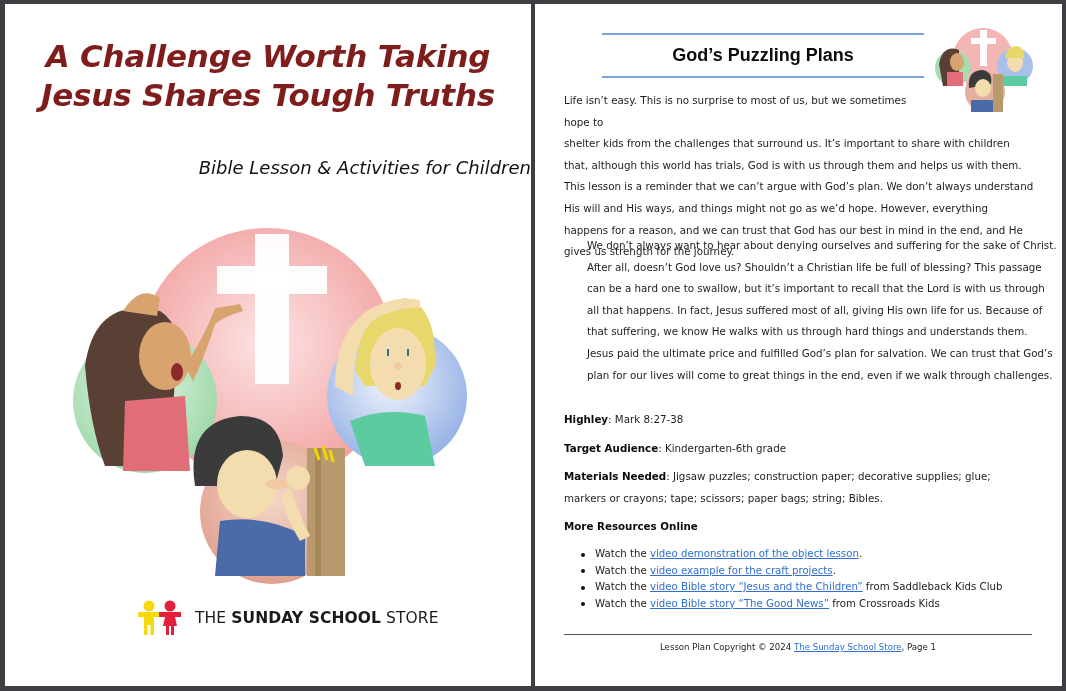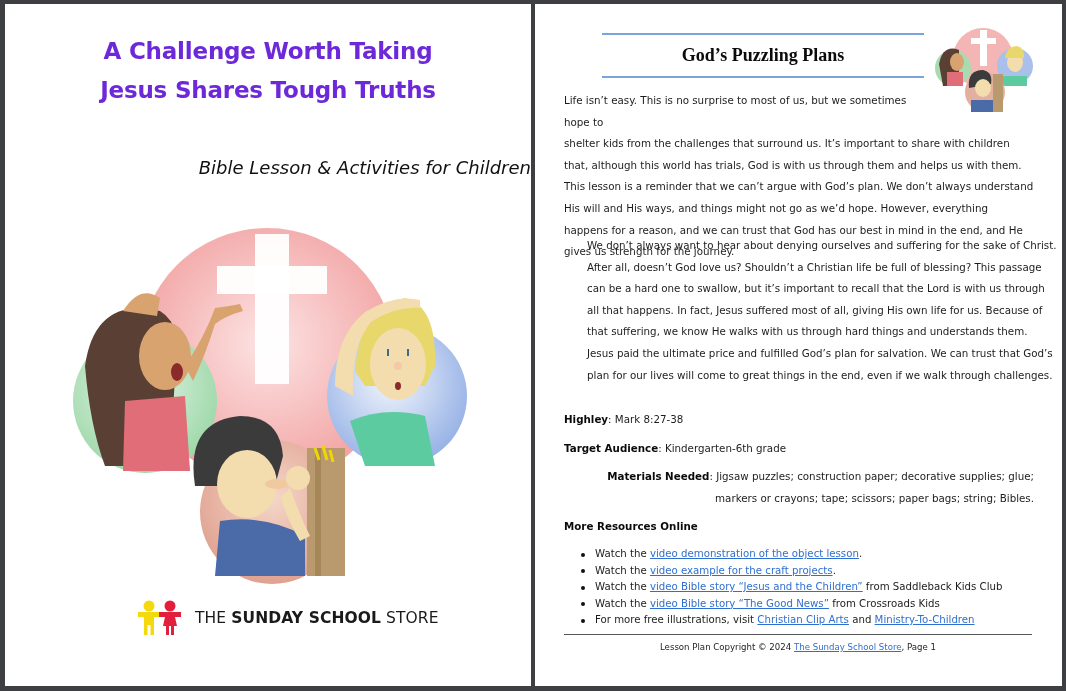--- a/index.html
+++ b/index.html
@@ -14,23 +14,24 @@
     position: absolute;
     background: #ffffff;
     overflow: hidden;
   }
   #page-left  { left: 5px;   top: 4px; width: 526px; height: 682px; }
   #page-right { left: 535px; top: 4px; width: 527px; height: 682px; }
 
   
   .cover-title {
     position: absolute; left: 0; width: 100%;
-    text-align: center; font-weight: 700; font-size: 23px;
-    letter-spacing: -0.2px; color: #6d28d9;
-    font-family: "DejaVu Sans", sans-serif;
+    text-align: center; font-weight: 700; font-size: 31px;
+    letter-spacing: -0.2px; color: #7f1d1d;
+    font-family: "DejaVu Sans", sans-serif;
+    font-style: italic;
   }
   #cover-title-1 { top: 34px; }
   #cover-title-2 { top: 73px; }
   .cover-ref {
     position: absolute; left: 0; width: 100%; top: 118px;
     text-align: center; font-size: 18px; color: #111;
     font-family: "DejaVu Sans", sans-serif;
   }
   .cover-ref i { font-style: italic; }
   .cover-sub {
@@ -54,39 +55,39 @@
 
   
   .hdr-line {
     position: absolute; left: 67px; width: 322px; height: 1.5px; background: #7ba3dc;
   }
   #hdr-line-top { top: 29px; }
   #hdr-line-bottom { top: 72px; }
   .lesson-title {
     position: absolute; left: 67px; width: 322px; top: 41px;
     text-align: center; font-weight: 700; font-size: 18px; color: #0b0b0b;
-    font-family: Liberation Serif, serif;
+    font-family: Liberation Sans, sans-serif;
   }
   .body-text {
     position: absolute; left: 29px; width: 470px;
     font-family: "DejaVu Sans", sans-serif;
     font-size: 10.3px; line-height: 21.6px; color: #1c1c1c;
   }
   #para-1 { top: 86px; }
   #para-1 .first-line { display: block; width: 350px; }
   #para-2 { top: 231px; margin-left: 23px; }
   .field {
     position: absolute; left: 29px; width: 470px;
     font-family: "DejaVu Sans", sans-serif;
     font-size: 10.3px; line-height: 21.6px; color: #1c1c1c;
   }
   .field b { font-weight: 700; color: #0b0b0b; }
   #field-passage  { top: 405px; }
   #field-audience { top: 434px; }
-  #field-materials{ top: 462px; text-align: right; }
+  #field-materials{ top: 462px; }
   #resources-heading { top: 512px; font-weight: 700; color: #0b0b0b; }
 
   .res-list {
     position: absolute; left: 40px; top: 542px; width: 460px;
     list-style: none;
     font-family: "DejaVu Sans", sans-serif; font-size: 10.2px; color: #1c1c1c;
   }
   .res-list li { height: 16.5px; line-height: 16.5px; position: relative; padding-left: 20px; white-space: nowrap; }
   .res-list li::before {
     content: ""; position: absolute; left: 6px; top: 6.5px;
@@ -221,20 +222,19 @@
   <div class="field" id="field-materials">
     <b>Materials Needed</b><span>: Jigsaw puzzles; construction paper; decorative supplies; glue; markers or crayons; tape; scissors; paper bags; string; Bibles.</span>
   </div>
   <div class="field" id="resources-heading">More Resources Online</div>
 
   <ul class="res-list">
     <li><span>Watch the </span><a class="link" href="#">video demonstration of the object lesson</a><span>.</span></li>
     <li><span>Watch the </span><a class="link" href="#">video example for the craft projects</a><span>.</span></li>
     <li><span>Watch the </span><a class="link" href="#">video Bible story “Jesus and the Children”</a><span> from Saddleback Kids Club</span></li>
     <li><span>Watch the </span><a class="link" href="#">video Bible story “The Good News”</a><span> from Crossroads Kids</span></li>
-    <li><span>For more free illustrations, visit </span><a class="link" href="#">Christian Clip Arts</a><span> and </span><a class="link" href="#">Ministry-To-Children</a></li>
   </ul>
 
   <div class="footer-rule"></div>
   <div class="footer">
     <div><span>Lesson Plan Copyright © 2024 </span><a class="link" href="#">The Sunday School Store</a><span>, Page 1</span></div>
   </div>
 </div>
 
 </body></html>

